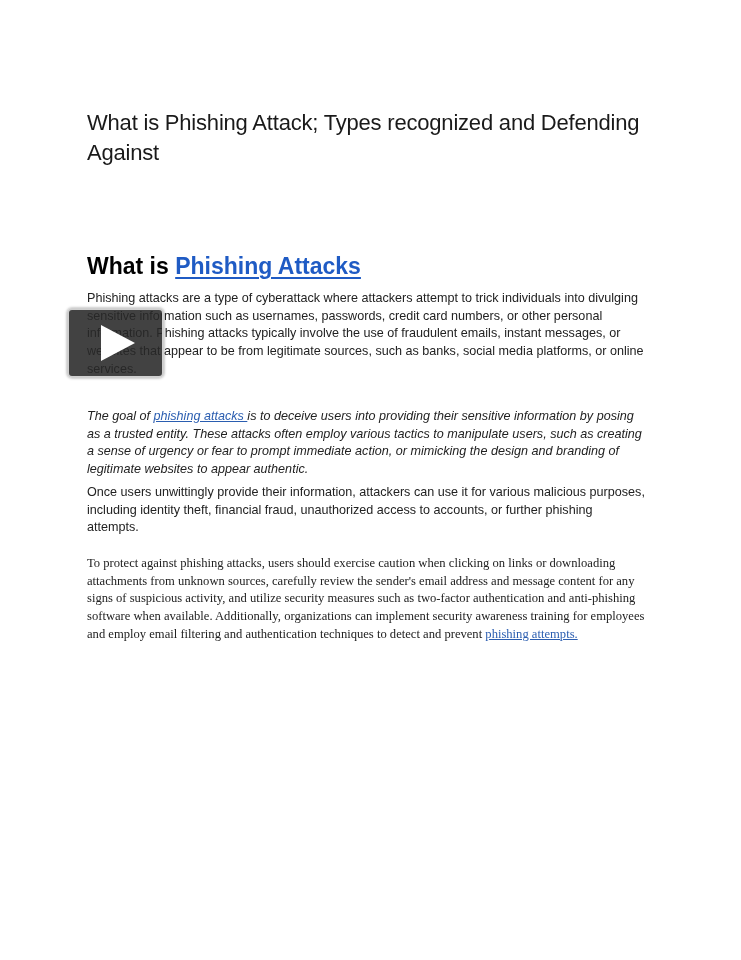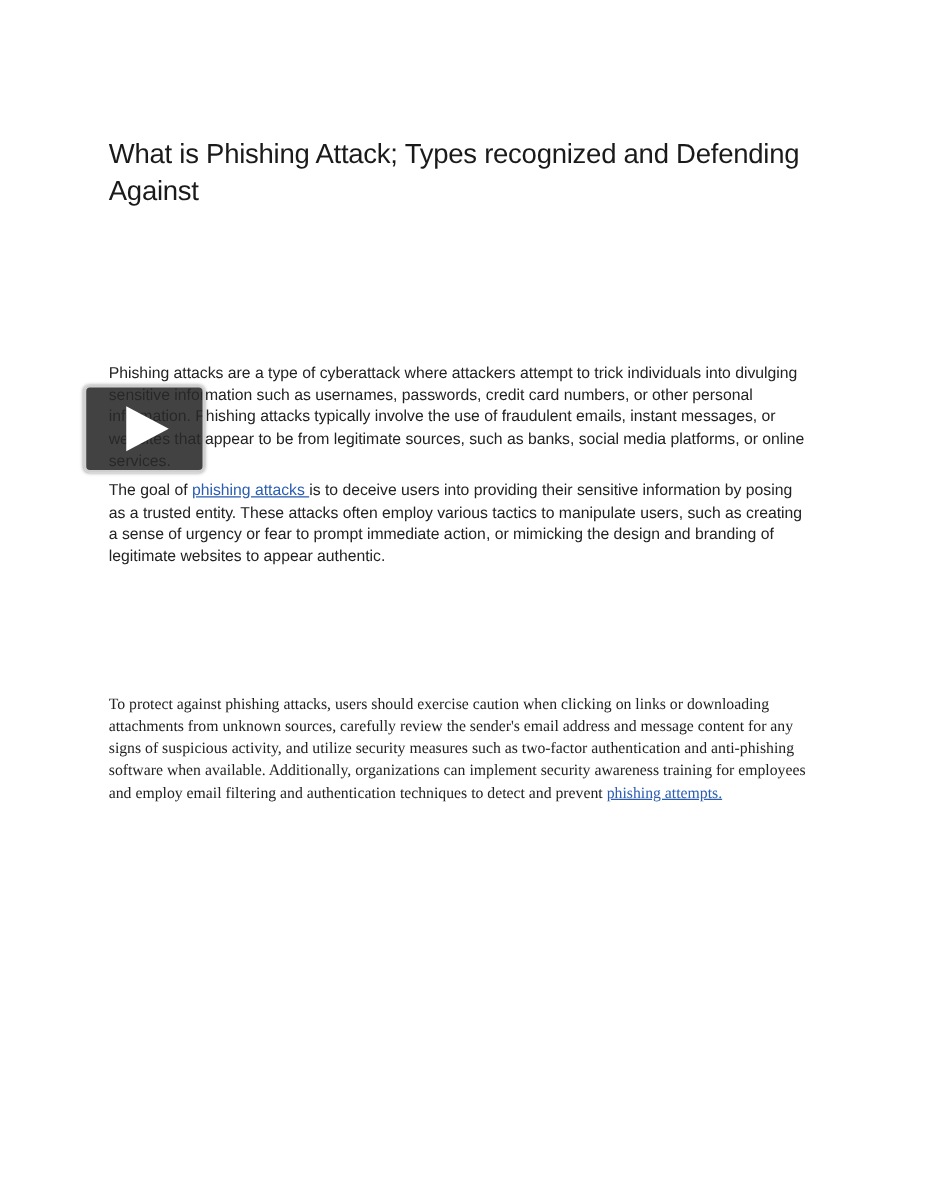--- a/index.html
+++ b/index.html
@@ -56,21 +56,21 @@
       font-size: 12.6px;
       line-height: 17.7px;
       color: #222222;
       margin: 0;
     }
     .para a {
       color: #2a5db0;
       text-decoration: underline;
     }
     #p1 { top: 290px; }
-    #p2 { top: 384px; }
+    #p2 { top: 408px; font-style: italic; }
     #p3 { top: 484px; }
     #p4 { top: 555px; font-family: Liberation Serif, serif; }
 
     .play-overlay {
       position: absolute;
       left: 67px;
       top: 308px;
       width: 97px;
       height: 70px;
       background: rgba(40,40,40,0.88);
@@ -86,25 +86,27 @@
       top: 14px;
     }
   </style>
 </head>
 <body>
 
 <div class="page">
 
   <h1 class="doc-title">What is Phishing Attack; Types recognized and  Defending Against</h1>
 
+  <h2 class="section-heading"><span>What is </span><a href="#">Phishing Attacks</a></h2>
 
   <p class="para" id="p1">Phishing attacks are a type of cyberattack where attackers attempt to trick individuals into divulging sensitive information such as usernames, passwords, credit card numbers, or other personal information. Phishing attacks typically involve the use of fraudulent emails, instant messages, or websites that appear to be from legitimate sources, such as banks, social media platforms, or online services.</p>
 
   <p class="para" id="p2"><span>The goal of </span><a href="#">phishing attacks </a><span>is to deceive users into providing their sensitive information by posing as a trusted entity. These attacks often employ various tactics to manipulate users, such as creating a sense of urgency or fear to prompt immediate action, or mimicking the design and branding of legitimate websites to appear authentic.</span></p>
 
+  <p class="para" id="p3">Once users unwittingly provide their information, attackers can use it for various malicious purposes, including identity theft, financial fraud, unauthorized access to accounts, or further phishing attempts.</p>
 
   <p class="para" id="p4"><span>To protect against phishing attacks, users should exercise caution when clicking on links or downloading attachments from unknown sources, carefully review the sender's email address and message content for any signs of suspicious activity, and utilize security measures such as two-factor authentication and anti-phishing software when available. Additionally, organizations can implement security awareness training for employees and employ email filtering and authentication techniques to detect and prevent </span><a href="#">phishing attempts.</a></p>
 
   <div class="play-overlay">
     <svg width="38" height="38" viewBox="0 0 38 38">
       <polygon points="2,1 36,19 2,37" fill="#ffffff"></polygon>
     </svg>
   </div>
 
 </div>

